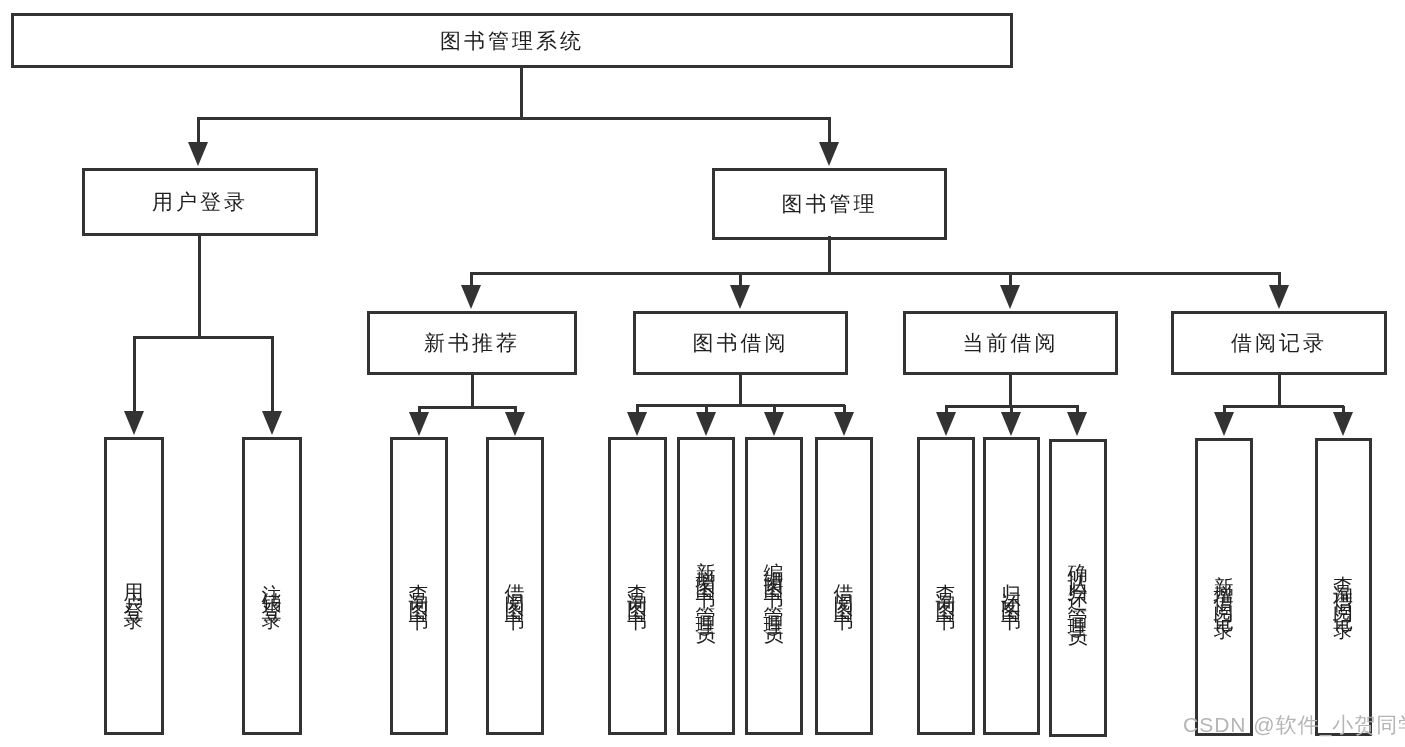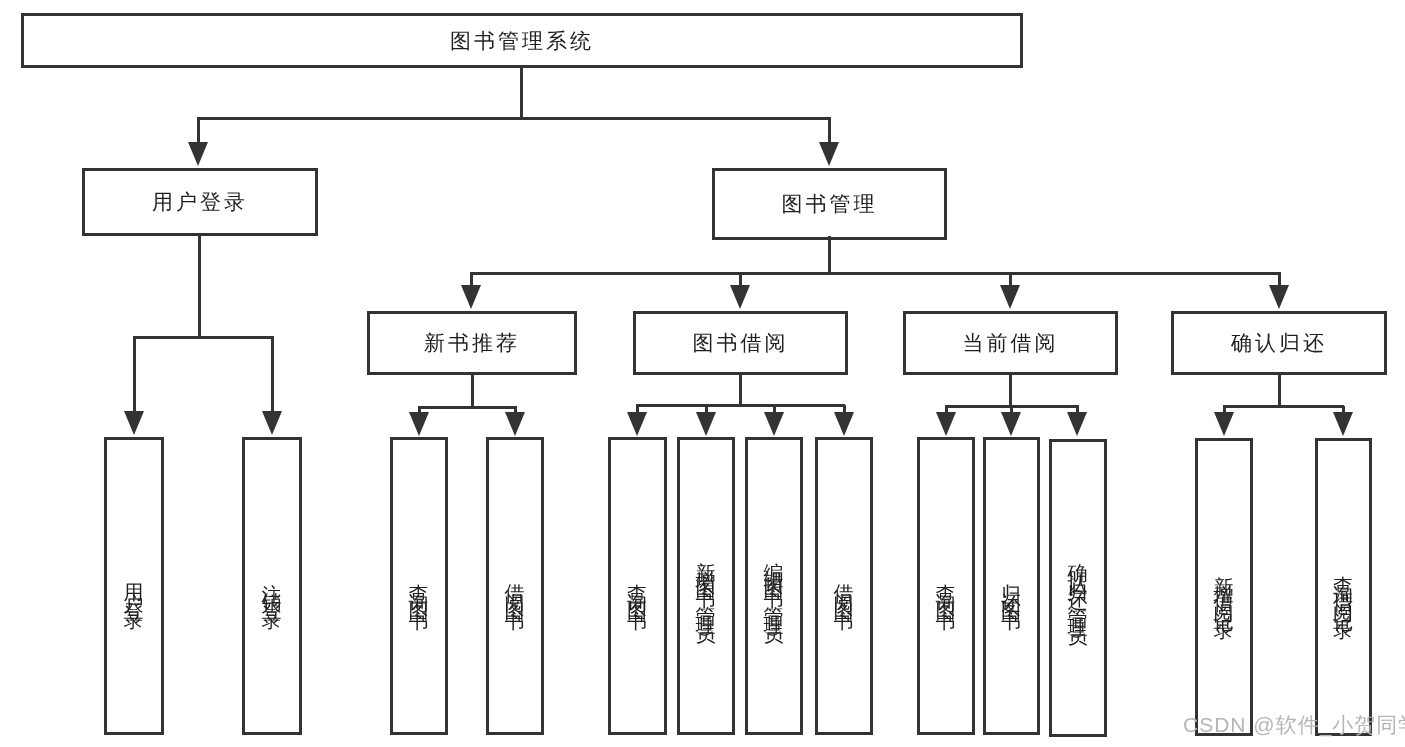--- a/index.html
+++ b/index.html
@@ -54,21 +54,21 @@
     color:#b5b5b5;
     letter-spacing:1px;
     white-space:nowrap;
   }
 </style>
 </head>
 <body>
 
 <div class="canvas">
 
-  <div class="node h-node" style="left:21px;top:13px;width:1002px;height:55px;">
+  <div class="node h-node" style="left:11px;top:13px;width:1002px;height:55px;">
     <span>图书管理系统</span>
   </div>
 
   <div class="vline" style="left:520px;top:67px;height:51px;"></div>
   <div class="hline" style="left:197px;top:117px;width:634px;"></div>
   <div class="vline" style="left:197px;top:118px;height:28px;"></div>
   <div class="arrow" style="left:188px;top:142px;"></div>
   <div class="vline" style="left:828px;top:118px;height:28px;"></div>
   <div class="arrow" style="left:819px;top:142px;"></div>
 
@@ -100,21 +100,21 @@
   <div class="node h-node" style="left:367px;top:311px;width:210px;height:64px;text-align:right;">
     <span>新书推荐</span>
   </div>
   <div class="node h-node" style="left:633px;top:311px;width:215px;height:64px;">
     <span>图书借阅</span>
   </div>
   <div class="node h-node" style="left:903px;top:311px;width:215px;height:64px;">
     <span>当前借阅</span>
   </div>
   <div class="node h-node" style="left:1171px;top:311px;width:216px;height:64px;">
-    <span>确认归还</span>
+    <span>借阅记录</span>
   </div>
 
   <div class="vline" style="left:471px;top:375px;height:32px;"></div>
   <div class="hline" style="left:418px;top:406px;width:99px;"></div>
   <div class="vline" style="left:418px;top:407px;height:8px;"></div>
   <div class="arrow" style="left:409px;top:412px;"></div>
   <div class="vline" style="left:514px;top:407px;height:8px;"></div>
   <div class="arrow" style="left:505px;top:412px;"></div>
 
   <div class="vline" style="left:739px;top:375px;height:30px;"></div>

